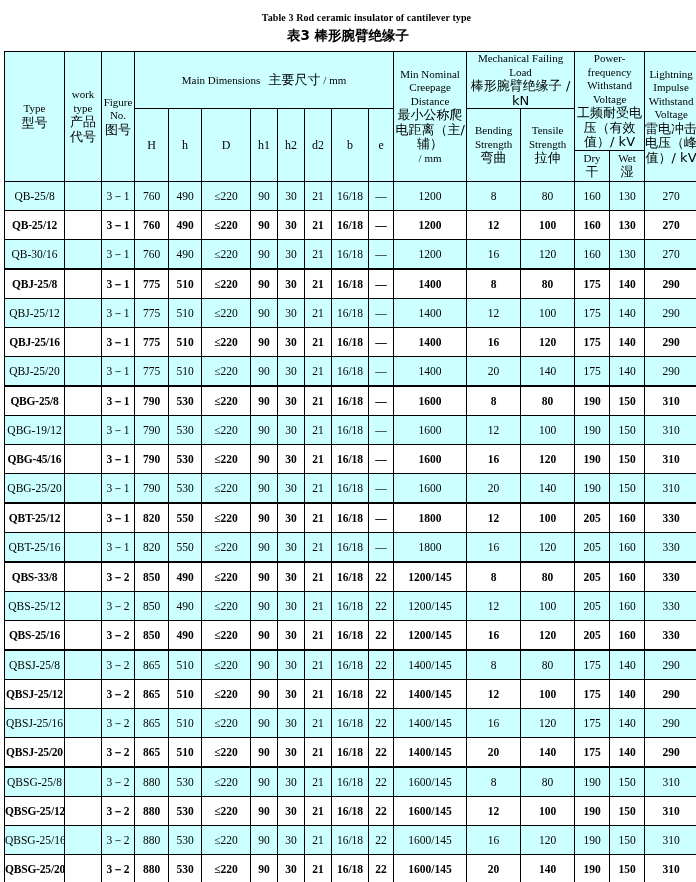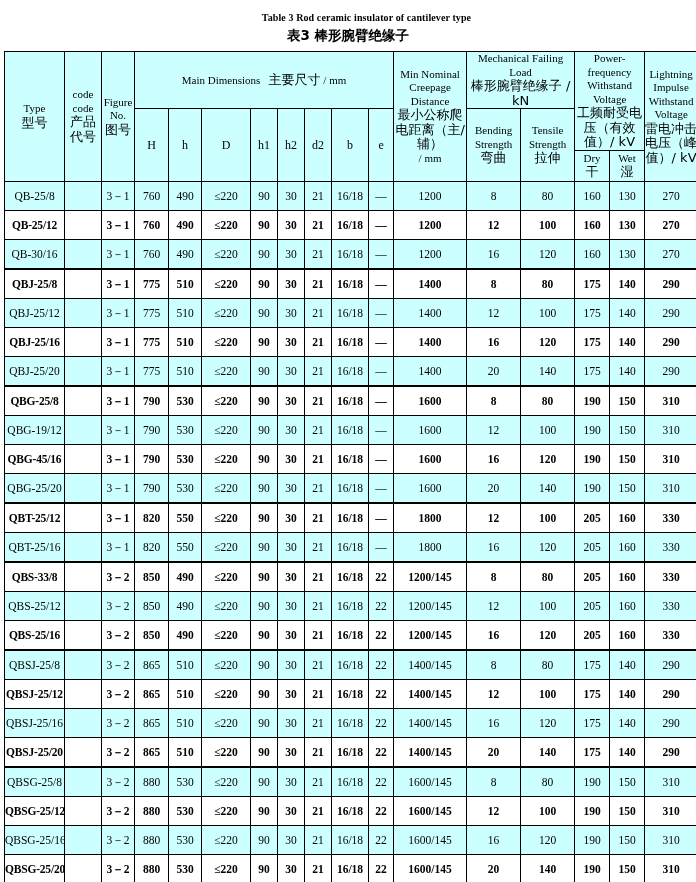--- a/index.html
+++ b/index.html
@@ -118,21 +118,21 @@
       <col style="width:53px">
     </colgroup>
 
     <thead>
       <tr>
         <th class="hd" rowspan="3">
           <span class="en">Type</span><br>
           <span class="zh">型号</span>
         </th>
         <th class="hd" rowspan="3">
-          <span class="en">code code</span><br>
+          <span class="en">work type</span><br>
           <span class="zh">产品代号</span>
         </th>
         <th class="hd" rowspan="3">
           <span class="en">Figure No.</span><br>
           <span class="zh">图号</span>
         </th>
         <th class="hd" colspan="8" style="height:52px">
           <span class="en">Main Dimensions</span>
           &nbsp;&nbsp;<span class="zh">主要尺寸</span>
           <span class="en">/ mm</span>

